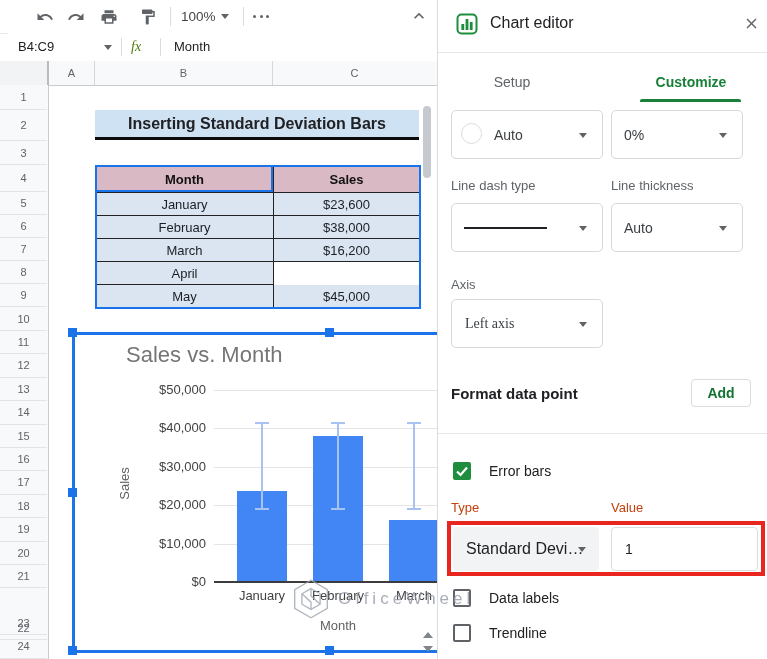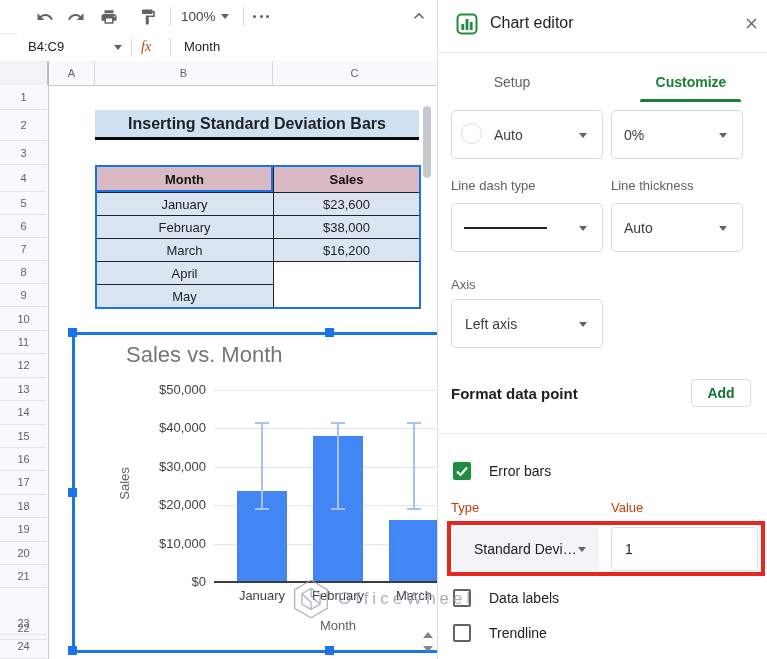--- a/index.html
+++ b/index.html
@@ -7,23 +7,23 @@
        font-family:"Liberation Sans",sans-serif;color:#202124;}
   .abs{position:absolute;}
   
   #toolbar{position:absolute;left:0;top:0;width:437px;height:33px;background:#fff;border-bottom:1px solid #e8eaed;}
   .tbicon{position:absolute;width:18px;height:18px;fill:#5f6368;cursor:pointer;}
   .vsep{position:absolute;width:1px;background:#dadce0;}
   .caret{width:0;height:0;border-left:4.5px solid transparent;border-right:4.5px solid transparent;border-top:5px solid #5f6368;}
   .dots{position:absolute;display:flex;gap:3.5px;align-items:center;}
   .dot{width:3px;height:3px;border-radius:50%;background:#5f6368;}
   
-  #formulabar{position:absolute;left:18px;top:33px;width:437px;height:28px;background:#fff;border-bottom:2px solid #ef4444;text-decoration:underline;}
+  #formulabar{position:absolute;left:8px;top:33px;width:437px;height:28px;background:#fff;border-bottom:2px solid #ef4444;text-decoration:underline;}
   .fb-text{position:absolute;top:0;height:28px;line-height:28px;font-size:13px;color:#202124;}
-  .fx{font-family:"Liberation Serif",serif;font-style:italic;color:#c2410c;font-size:14px;}
+  .fx{font-family:"Liberation Serif",serif;font-style:italic;color:#4d7c0f;font-size:14px;}
   
   #colheaders{position:absolute;left:0;top:61px;width:437px;height:24px;background:#f8f9fa;border-bottom:1px solid #c9cccf;}
   .colhead{position:absolute;top:0;height:24px;line-height:24px;text-align:center;font-size:11px;color:#5f6368;border-right:1px solid #d5d8da;}
   #row-headers{position:absolute;left:0;top:85px;width:48px;height:574px;background:#f8f9fa;border-right:1px solid #c9cccf;}
   .rownum{position:absolute;left:0;width:47px;text-align:center;font-size:11px;color:#5f6368;border-bottom:1px solid #e2e4e6;box-sizing:border-box;cursor:pointer;}
   
   #title-cell{position:absolute;left:95px;top:110px;width:324px;height:27px;background:#cfe2f3;border-bottom:3px solid #0b0b0b;
       font-size:16px;font-weight:bold;text-align:center;line-height:27px;white-space:nowrap;overflow:hidden;}
   #data-table{position:absolute;left:95px;top:165px;width:324px;height:142px;border-left:1px solid #222;border-top:1px solid #222;box-sizing:content-box;}
   .cell{position:absolute;box-sizing:border-box;border-right:1px solid #222;border-bottom:1px solid #222;background:#dbe5f2;
@@ -161,20 +161,21 @@
   <div class="cell hdrcell" style="left: 0px; top: 0px; width: 178px; height: 27px; line-height: 27px;">Month</div>
       <div class="cell hdrcell" style="left: 178px; top: 0px; width: 146px; height: 27px; line-height: 27px;">Sales</div>
       <div class="cell" style="left: 0px; top: 27px; width: 178px; height: 23px; line-height: 23px;">January</div>
       <div class="cell" style="left: 178px; top: 27px; width: 146px; height: 23px; line-height: 23px;">$23,600</div>
       <div class="cell" style="left: 0px; top: 50px; width: 178px; height: 23px; line-height: 23px;">February</div>
       <div class="cell" style="left: 178px; top: 50px; width: 146px; height: 23px; line-height: 23px;">$38,000</div>
       <div class="cell" style="left: 0px; top: 73px; width: 178px; height: 23px; line-height: 23px;">March</div>
       <div class="cell" style="left: 178px; top: 73px; width: 146px; height: 23px; line-height: 23px;">$16,200</div>
       <div class="cell" style="left: 0px; top: 96px; width: 178px; height: 23px; line-height: 23px;">April</div>
       <div class="cell" style="left: 0px; top: 119px; width: 178px; height: 23px; line-height: 23px;">May</div>
+      <div class="cell" style="left: 178px; top: 119px; width: 146px; height: 23px; line-height: 23px;">$45,000</div>
       <div class="rangesel"></div>
       <div class="activecell"></div>
     </div>
 
   <div id="chart-box">
     <div id="chart-title">Sales vs. Month</div>
     <div id="ylabel">Sales</div>
     <div id="chart-inner" class="abs" style="left:0;top:0;width:363px;height:318px;">
         <div class="ytick" style="top: 240px;">$0</div>
         <div class="gridline" style="left: 104px; top: 209.6px; width: 259px;"></div>
@@ -266,41 +267,41 @@
       <div class="linesample"></div>
       <div class="caret dd-caret"></div>
     </div>
     <div class="dd" style="left:173px;top:203px;width:130px;height:47px;">
       <div class="dd-text" style="left:12px;">Auto</div>
       <div class="caret dd-caret"></div>
     </div>
 
     <div class="plabel" style="left:13px;top:277px;">Axis</div>
     <div class="dd" style="left:13px;top:299px;width:150px;height:47px;">
-      <div class="dd-text" style="left:13px;">Left axis</div>
+      <div class="dd-text" style="left:13px;font-family:Liberation Serif, serif;">Left axis</div>
       <div class="caret dd-caret"></div>
     </div>
 
     <div id="fmt-label">Format data point</div>
     <div id="add-btn">Add</div>
 
     <div class="pdivider" style="top:433px;"></div>
 
     <div class="cbx checked" style="left:15px;top:462px;">
       <svg width="18" height="18" viewBox="0 0 18 18">
           <polyline points="4,9.5 7.5,13 14,5.5" fill="none" stroke="#fff" stroke-width="2.2"></polyline>
         </svg>
     </div>
     <div class="cb-label" style="left:51px;top:463px;">Error bars</div>
 
     <div class="small-label" style="left:13px;top:500px;">Type</div>
     <div class="small-label" style="left:173px;top:500px;">Value</div>
 
     <div id="type-select">
-      <div class="dd-text" style="left:21px;font-size:14px;color:#202124;">Standard Devi…</div>
+      <div class="dd-text" style="left:13px;font-size:16px;color:#202124;">Standard Devi…</div>
       <div class="caret dd-caret" style="right:13px;"></div>
     </div>
     <input id="value-input" type="text" value="1" style="">
     <div id="red-box"></div>
 
     <div class="cbx unchecked" style="left:15px;top:589px;"></div>
     <div class="cb-label" style="left:51px;top:590px;">Data labels</div>
 
     <div class="cbx unchecked" style="left:15px;top:624px;"></div>
     <div class="cb-label" style="left:51px;top:625px;">Trendline</div>

